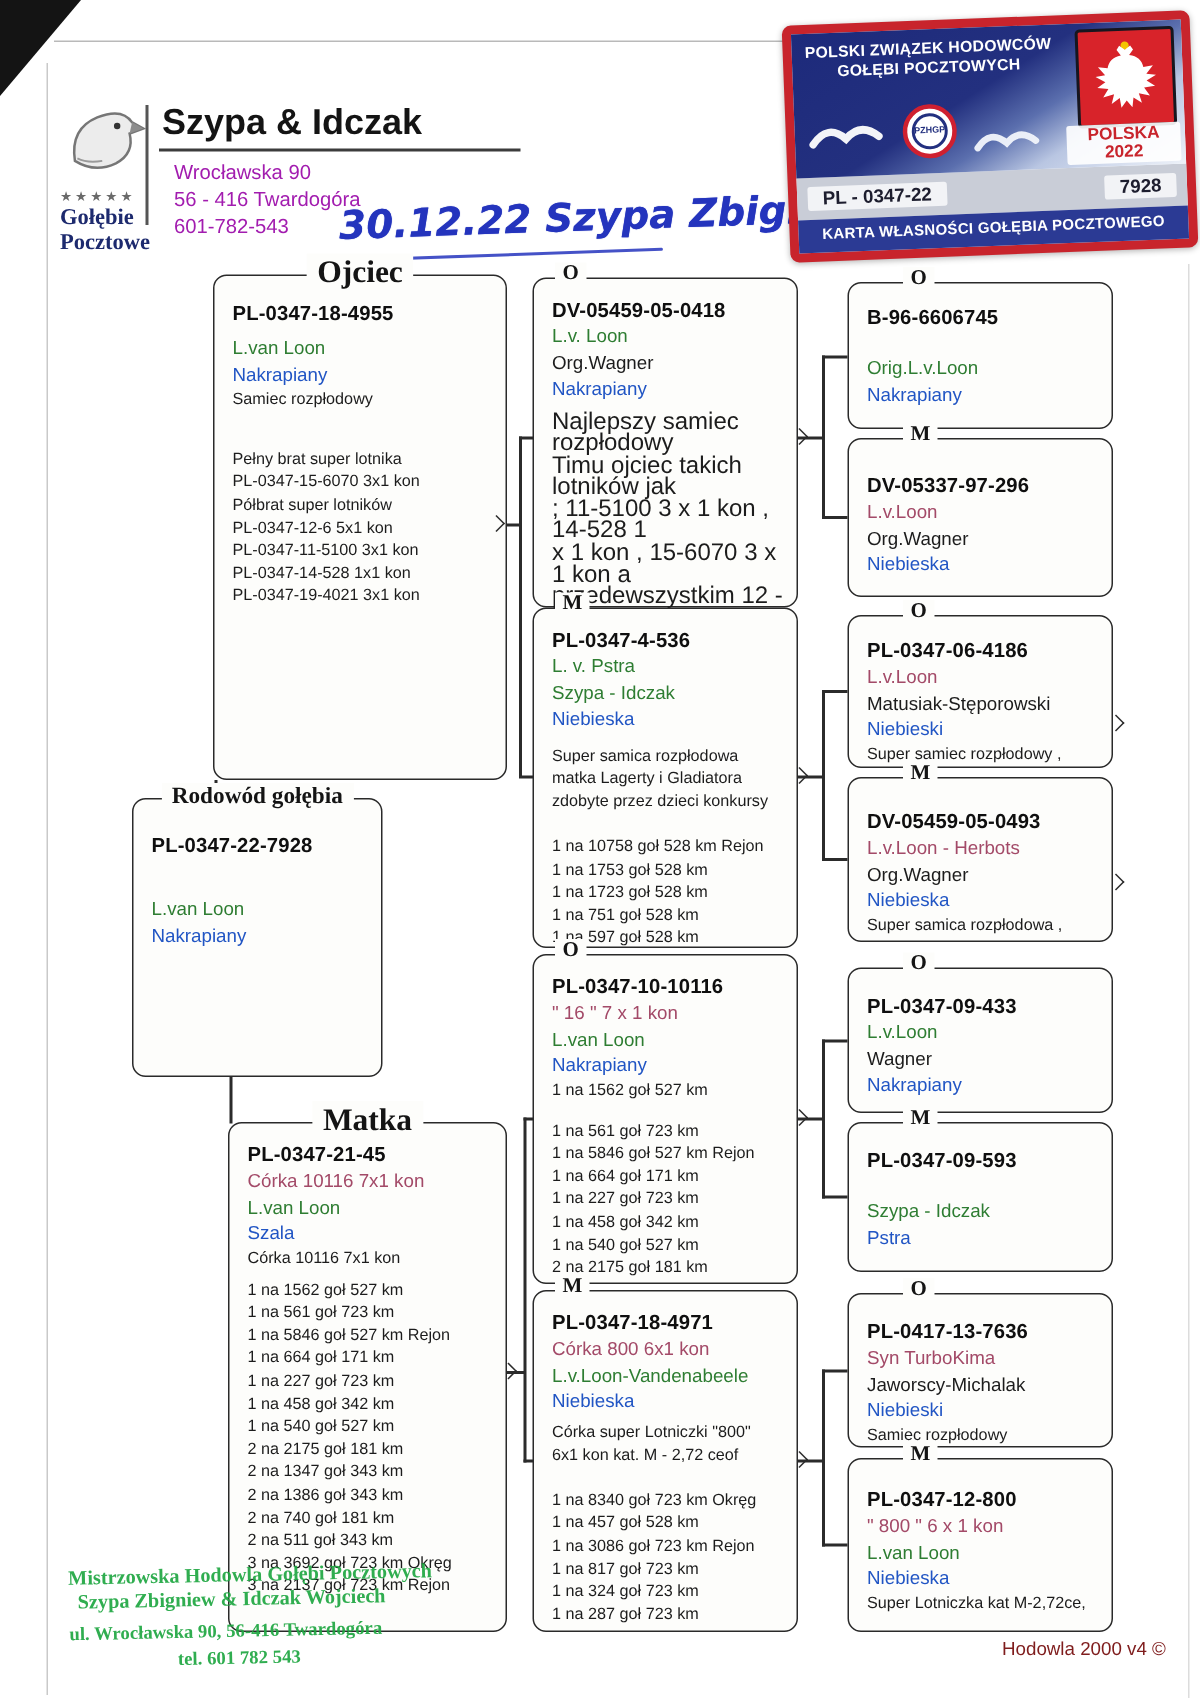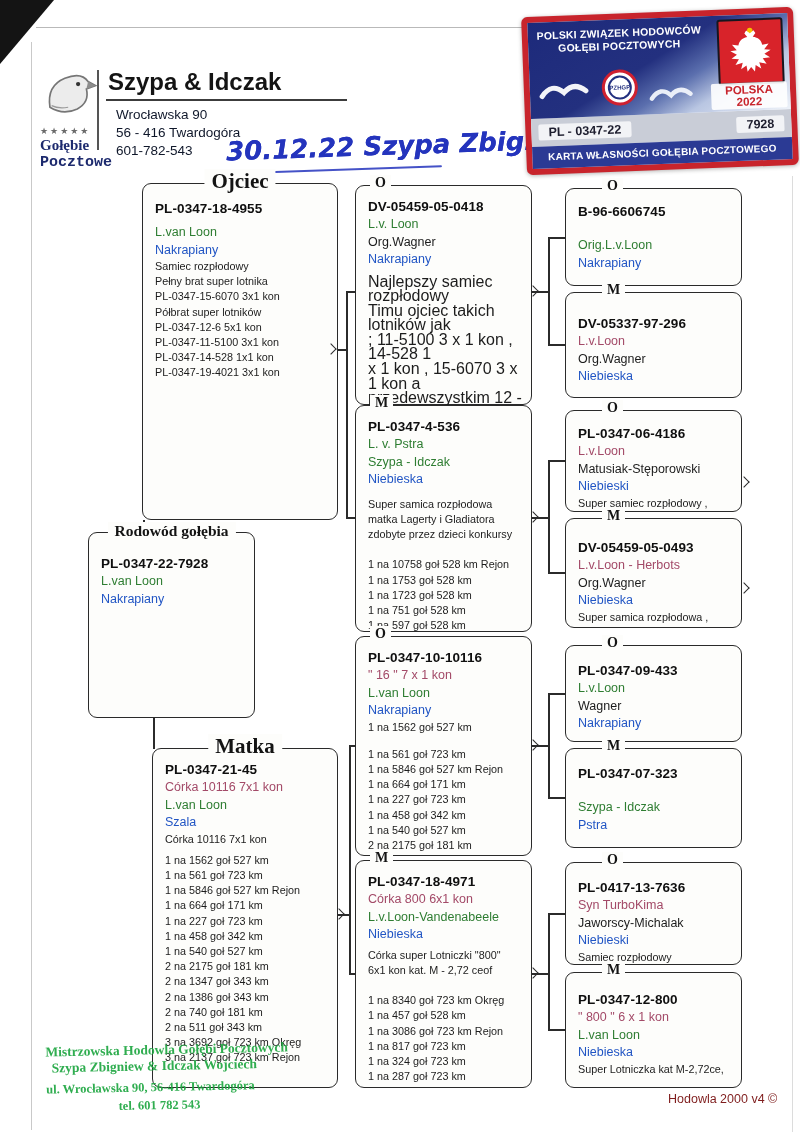--- a/index.html
+++ b/index.html
@@ -9,24 +9,24 @@
   
   .corner-black{position:absolute;left:0;top:0;width:54px;height:64px;background:#141414;clip-path:polygon(0 0,100% 0,0 100%);z-index:40}
   .edge-top{position:absolute;left:36px;top:27px;width:492px;height:1px;background:#b9b9b9}
   .edge-left{position:absolute;left:31px;top:42px;width:1px;height:1088px;background:#c9c9c9}
   .edge-right{position:absolute;left:792px;top:176px;width:1px;height:956px;background:#dcdcdc}
 
   
   .logo-eagle{position:absolute;left:40px;top:66px;z-index:2}
   .logo-stars{position:absolute;left:40px;top:126px;font-size:9px;color:#6a6a6a;letter-spacing:2px}
   .logo-t1{position:absolute;left:40px;top:137px;font-family:"Liberation Serif",serif;font-weight:bold;font-size:15px;color:#1d2a6e}
-  .logo-t2{position:absolute;left:40px;top:154px;font-family:Liberation Mono, monospace;font-weight:bold;font-size:15px;color:#1d2a6e}
+  .logo-t2{position:absolute;left:40px;top:154px;font-family:Liberation Serif, serif;font-weight:bold;font-size:15px;color:#1d2a6e}
   .hdr-rule{position:absolute;left:97px;top:70px;width:1.5px;height:80px;background:#555;z-index:1}
   .breeder-name{position:absolute;left:106px;top:68px;font-weight:bold;font-size:24px;color:#141414;border-bottom:2px solid #3c3c3c;padding:0 66px 3px 2px;white-space:nowrap}
-  .addr{position:absolute;left:116px;font-size:13.5px;color:#0f172a;line-height:18px}
+  .addr{position:absolute;left:116px;font-size:13.5px;color:#a21caf;line-height:18px}
   .handwriting{position:absolute;left:226px;top:130px;font-family:"DejaVu Sans",sans-serif;font-style:italic;font-weight:bold;font-size:26px;color:#2434bd;transform:rotate(-2deg);white-space:nowrap;z-index:3;text-shadow:0 0 .5px #2434bd}
   .hand-underline{position:absolute;left:224px;top:169px;width:218px;height:2px;background:#2434bd;transform:rotate(-2deg);border-radius:2px;opacity:.85;z-index:3}
 
   
   .badge{position:absolute;left:524px;top:12px;width:272px;height:158px;background:#fff;border:6px solid #c8242c;border-radius:6px;transform:rotate(-2.2deg);z-index:50;box-shadow:0 1px 4px rgba(0,0,0,.3)}
   .badge-top{position:relative;width:100%;height:96px;background:linear-gradient(150deg,#1d2a7b 0%,#23307f 46%,#5b6fae 62%,#b9c6e2 76%,#eef2f9 100%);overflow:hidden}
   .badge-org{position:absolute;left:0;top:7px;width:182px;text-align:center;color:#fff;font-weight:bold;font-size:10.5px;line-height:13px;letter-spacing:.2px}
   .dove{position:absolute;opacity:.95}
   .emblem{position:absolute;left:72px;top:50px;width:36px;height:36px;border-radius:50%;background:#fff;border:3px solid #cf2030;display:flex;align-items:center;justify-content:center}
   .emblem-inner{width:24px;height:24px;border-radius:50%;border:2px solid #23307f;display:flex;align-items:center;justify-content:center;font-size:6px;font-weight:bold;color:#23307f}
@@ -43,21 +43,21 @@
   .marker{position:absolute;top:-11px;background:#fdfdfb;padding:0 5px;font-family:"Liberation Serif",serif;font-weight:bold;font-size:14px;color:#141414}
   .mk-l{left:14px}.mk-c{left:36px}
   .ring{font-weight:bold;font-size:13.5px;color:#0f0f0f;line-height:18px;letter-spacing:.1px}
   .l{font-size:12.5px;line-height:17.5px}
   .s{font-size:10.8px;line-height:15.2px;color:#1c1c1c}
   .sn{font-size:16px;line-height:14.6px;color:#1c1c1c}
   .pre{white-space:pre-line}
   .green{color:#2e7d32}
   .blue{color:#2155c4}
   .maroon{color:#a34a68}
-  .gap4{margin-top:4px}.gap6{margin-top:6px}.gap8{margin-top:8px}.gap12{margin-top:12px}.gap14{margin-top:0}.gap16{margin-top:16px}
+  .gap4{margin-top:4px}.gap6{margin-top:6px}.gap8{margin-top:8px}.gap12{margin-top:12px}.gap14{margin-top:25px}.gap16{margin-top:16px}
 
   
   .hline,.vline{position:absolute;background:#2b2b2b;z-index:1}
   .hline{height:1.5px}.vline{width:1.5px}
   .chev{position:absolute;width:8px;height:8px;border-top:1.7px solid #2b2b2b;border-right:1.7px solid #2b2b2b;transform:rotate(45deg);z-index:6}
 
   
   .stamp{position:absolute;left:46px;top:1042px;z-index:30;color:#1fa742;font-family:"Liberation Serif",serif;font-weight:bold;transform:rotate(-1.2deg);opacity:.92;line-height:16px}
   .stamp div{white-space:nowrap}
   .st1{font-size:13.5px}.st2{font-size:13.5px;margin-left:6px}.st3{font-size:12.5px;margin-top:5px}.st4{font-size:12.5px;margin-left:72px;margin-top:2px}
@@ -310,21 +310,21 @@
 <div class="box" style="left:565px;top:645px;width:177px;height:97px;padding-top:16px">
   <span class="marker mk-c">O</span>
   <div class="ring">PL-0347-09-433</div>
   <div class="l green">L.v.Loon</div>
   <div class="l">Wagner</div>
   <div class="l blue">Nakrapiany</div>
 </div>
 
 <div class="box" style="left:565px;top:748px;width:177px;height:100px;padding-top:16px">
   <span class="marker mk-c">M</span>
-  <div class="ring">PL-0347-07-323</div>
+  <div class="ring">PL-0347-09-593</div>
   <div class="l green gap16">Szypa - Idczak</div>
   <div class="l blue">Pstra</div>
 </div>
 
 <div class="box" style="left:565px;top:862px;width:177px;height:103px;padding-top:16px">
   <span class="marker mk-c">O</span>
   <div class="ring">PL-0417-13-7636</div>
   <div class="l maroon">Syn TurboKima</div>
   <div class="l">Jaworscy-Michalak</div>
   <div class="l blue">Niebieski</div>

